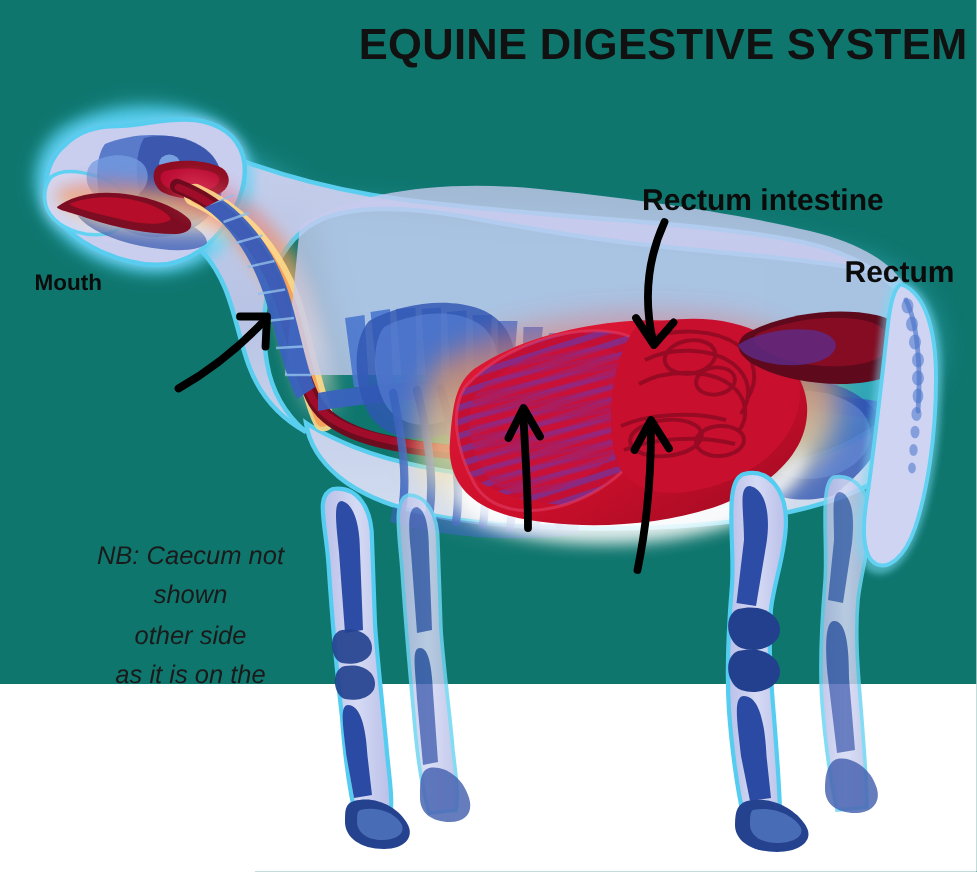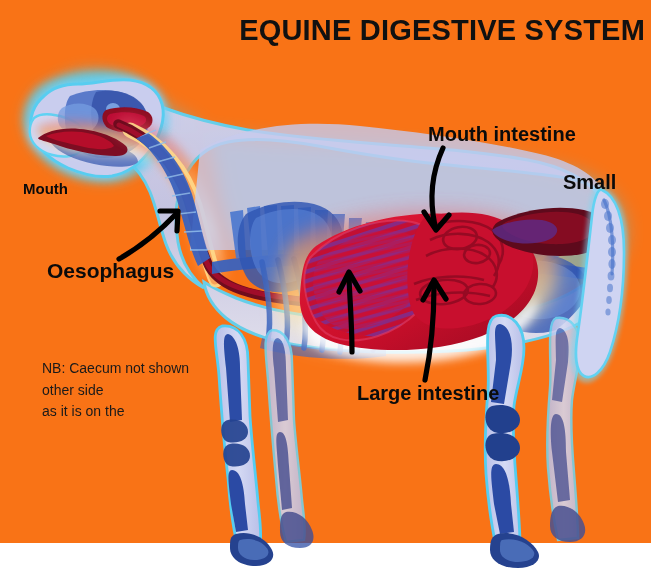--- a/index.html
+++ b/index.html
@@ -1,21 +1,21 @@
 <!DOCTYPE html>
 <html><head>
 <meta charset="utf-8">
 <style>
   html,body{margin:0;padding:0;background:#ffffff;}
   body{
     width:651px;height:581px;overflow:hidden;position:relative;
     font-family:"Liberation Sans", sans-serif;
     background:#fff;
   }
-  #stage{position:absolute;inset:0;width:651px;height:543px;background:#f97316;}
+  #stage{position:absolute;inset:0;width:651px;height:456px;background:#0f766e;}
 
   
   #title{
     position:absolute;left:0;top:14px;width:645px;
     text-align:right;
     font-size:29px;font-weight:700;letter-spacing:.2px;
     color:#111111;
     font-family:"Liberation Sans", sans-serif;
     white-space:nowrap;
   }
@@ -30,22 +30,22 @@
   }
   #lbl-mouth{left:23px;top:181px;font-size:15px;}
   #lbl-oesophagus{left:47px;top:260px;font-size:21px;}
   #lbl-small{left:428px;top:124px;font-size:20px;}
   #lbl-rectum{left:563px;top:172px;font-size:20px;}
   #lbl-stomach{left:311px;top:356px;font-size:20px;}
   #lbl-large{left:357px;top:383px;font-size:20px;}
 
   #note{
     position:absolute;left:42px;top:358px;width:170px;
-    text-align:left;font-weight:400;
-    font-size:14px;line-height:1.55;color:#1a1a1a;
+    text-align:center;font-style:italic;font-weight:400;
+    font-size:17px;line-height:1.55;color:#1a1a1a;
     font-family:"Liberation Sans", sans-serif;
   }
 
   
   #art{position:absolute;left:0;top:0;width:651px;height:581px;}
 </style>
 </head>
 <body>
 
 <div id="stage">
@@ -522,24 +522,22 @@
       <g>
         <path d="M425,380 C432,346 434,314 434,286"></path>
         <path d="M423,300 L434,280 L446,299" stroke-width="5.2"></path>
       </g>
     </g>
   </svg>
 
   <div id="title">EQUINE DIGESTIVE SYSTEM</div>
 
   <div class="lbl" id="lbl-mouth">Mouth</div>
-  <div class="lbl" id="lbl-oesophagus">Oesophagus</div>
-  <div class="lbl" id="lbl-small">Mouth intestine</div>
-  <div class="lbl" id="lbl-rectum">Small</div>
-  <div class="lbl" id="lbl-large">Large intestine</div>
+  <div class="lbl" id="lbl-small">Rectum intestine</div>
+  <div class="lbl" id="lbl-rectum">Rectum</div>
 
   <div id="note">
     <div>NB: Caecum not shown</div>
     <div>other side</div>
     <div>as it is on the</div>
   </div>
 
 </div>
 
 </body></html>

